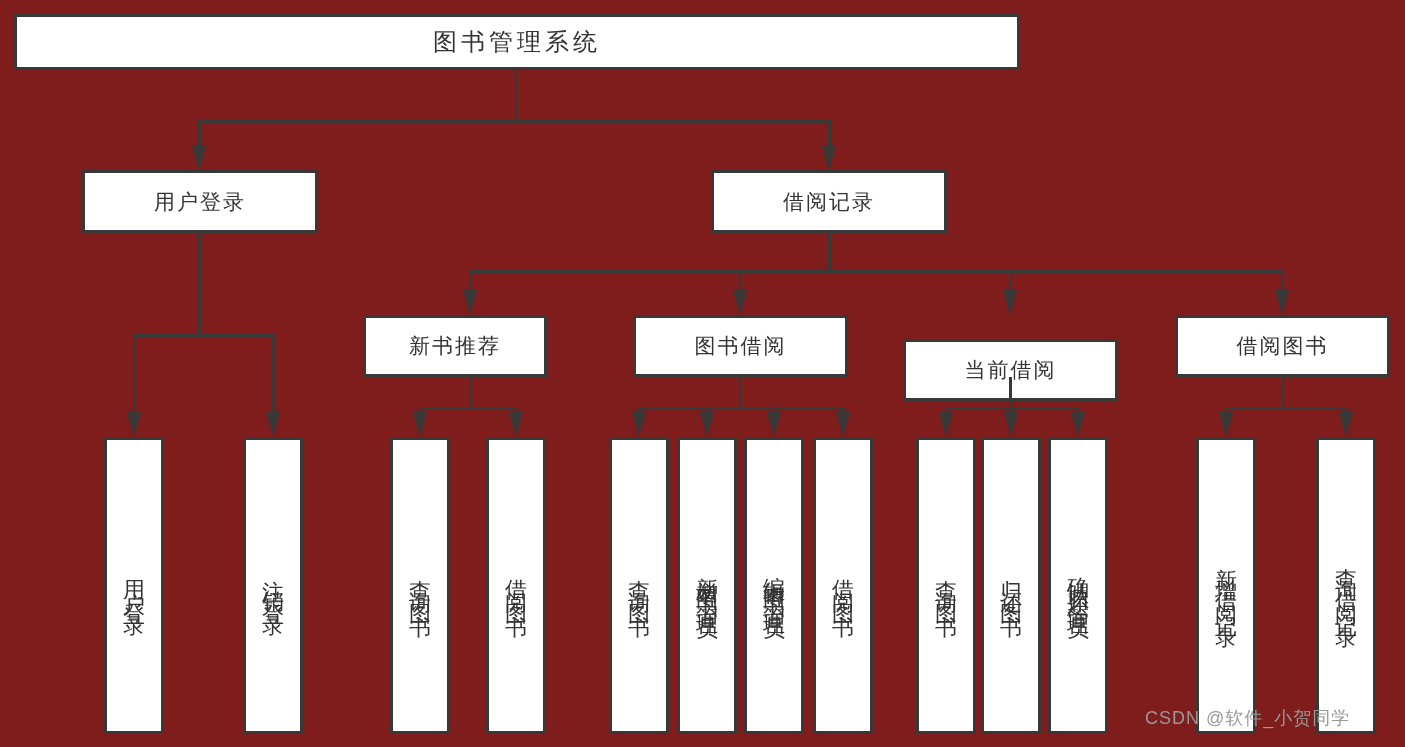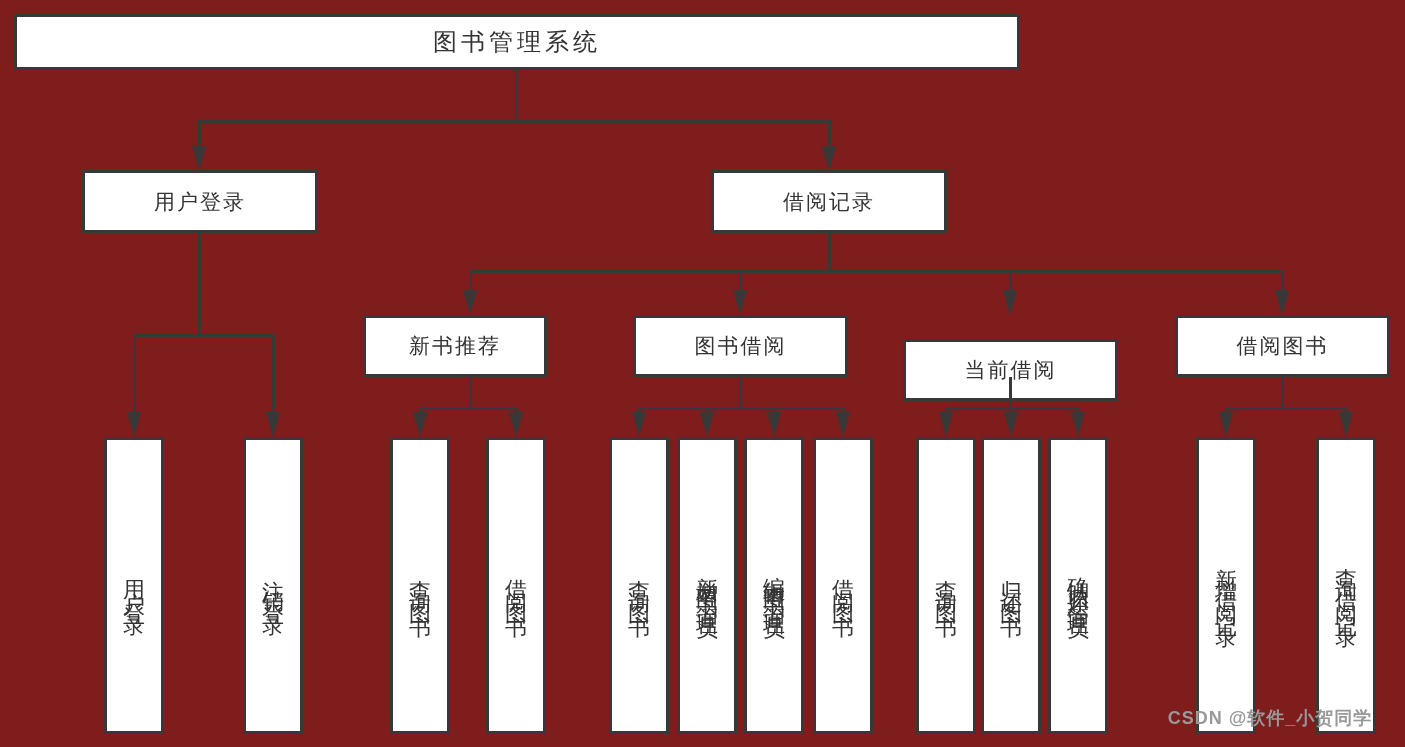--- a/index.html
+++ b/index.html
@@ -43,26 +43,25 @@
     width:0;height:0;
     border-left:7px solid transparent;
     border-right:7px solid transparent;
     border-top:25px solid var(--line);
   }
   .watermark{
     position:absolute;
     left:1145px;top:704px;
     width:250px;height:28px;
     line-height:28px;
-    text-align:center;
+    text-align:left;
     font-size:18px;
     color:#999999;
     z-index:10;
     letter-spacing:1px;
-    font-weight:bold;
   }
 </style>
 </head>
 <body>
 
 <div id="canvas">
 
   <div class="node title" style="left:14px;top:14px;width:1006px;height:56px;">图书管理系统</div>
 
   <div class="node mid" style="left:82px;top:170px;width:236px;height:63px;">用户登录</div>

